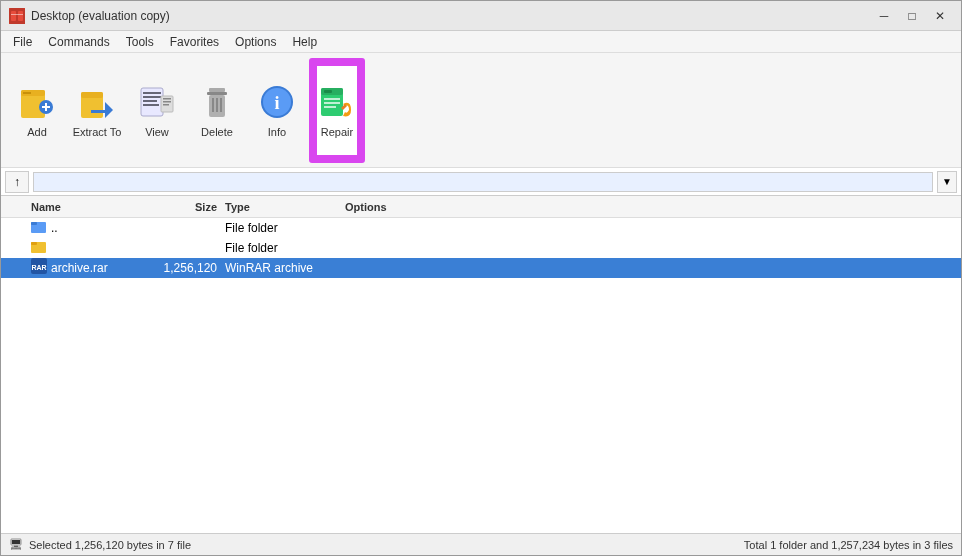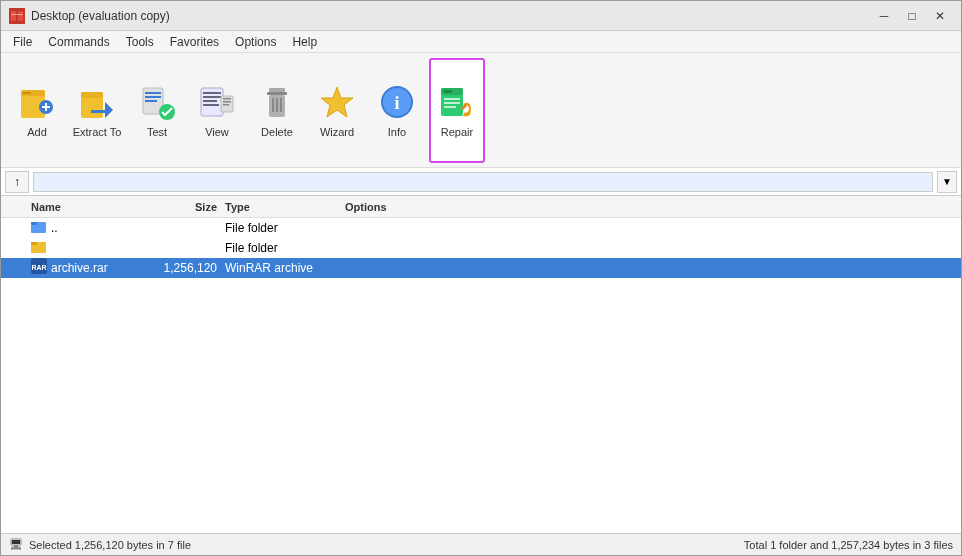--- a/index.html
+++ b/index.html
@@ -100,21 +100,21 @@
       cursor: pointer;
       border: 1px solid transparent;
       background: transparent;
       border-radius: 3px;
       gap: 4px;
       padding: 4px 2px;
       font-size: 11px;
       color: #333;
     }
     .tool-btn.highlighted {
-      border: 2px solid #d946ef;
+      border: 8px solid #d946ef;
       background: #fff;
     }
     .tool-icon {
       width: 40px;
       height: 40px;
       display: flex;
       align-items: center;
       justify-content: center;
     }
 
@@ -277,33 +277,20 @@
         <svg width="40" height="40" viewBox="0 0 40 40">
           <rect x="4" y="10" width="22" height="26" fill="#f0c030" rx="2"></rect>
           <rect x="4" y="10" width="22" height="6" fill="#e8b020" rx="2"></rect>
           <path d="M28 20 L36 28 L28 36 Z" fill="#3a7bd5"></path>
           <rect x="14" y="28" width="14" height="3" fill="#3a7bd5"></rect>
         </svg>
       </div>
       <span>Extract To</span>
     </button>
 
-    <button class="tool-btn">
-      <div class="tool-icon">
-        <svg width="40" height="40" viewBox="0 0 40 40">
-          <rect x="6" y="6" width="20" height="26" fill="#e0e0e0" rx="2" stroke="#bbb" stroke-width="1"></rect>
-          <rect x="8" y="10" width="16" height="2" fill="#3a7bd5"></rect>
-          <rect x="8" y="14" width="16" height="2" fill="#3a7bd5"></rect>
-          <rect x="8" y="18" width="12" height="2" fill="#3a7bd5"></rect>
-          <circle cx="30" cy="30" r="8" fill="#2ecc71"></circle>
-          <path d="M25 30 L28 33 L35 26" stroke="white" stroke-width="2" fill="none"></path>
-        </svg>
-      </div>
-      <span>Test</span>
-    </button>
 
     <button class="tool-btn">
       <div class="tool-icon">
         <svg width="40" height="40" viewBox="0 0 40 40">
           <rect x="4" y="6" width="22" height="28" fill="#e8e8ff" rx="2" stroke="#aac" stroke-width="1"></rect>
           <rect x="6" y="10" width="18" height="2" fill="#667"></rect>
           <rect x="6" y="14" width="18" height="2" fill="#667"></rect>
           <rect x="6" y="18" width="14" height="2" fill="#667"></rect>
           <rect x="6" y="22" width="16" height="2" fill="#667"></rect>
           <rect x="24" y="14" width="12" height="16" fill="#ddd" rx="1" stroke="#bbb"></rect>
@@ -323,28 +310,20 @@
           <rect x="12" y="13" width="16" height="22" fill="#b0b0b0" rx="2"></rect>
           <rect x="15" y="16" width="2" height="14" fill="#888"></rect>
           <rect x="19" y="16" width="2" height="14" fill="#888"></rect>
           <rect x="23" y="16" width="2" height="14" fill="#888"></rect>
         </svg>
       </div>
       <span>Delete</span>
     </button>
 
 
-    <button class="tool-btn">
-      <div class="tool-icon">
-        <svg width="40" height="40" viewBox="0 0 40 40">
-          <polygon points="20,5 24,16 36,16 27,23 30,35 20,28 10,35 13,23 4,16 16,16" fill="#f0c030" stroke="#e0a010" stroke-width="1"></polygon>
-        </svg>
-      </div>
-      <span>Wizard</span>
-    </button>
 
     <button class="tool-btn">
       <div class="tool-icon">
         <svg width="40" height="40" viewBox="0 0 40 40">
           <circle cx="20" cy="20" r="16" fill="#3a7bd5"></circle>
           <circle cx="20" cy="20" r="14" fill="#5a9bf5"></circle>
           <text x="20" y="27" text-anchor="middle" fill="white" font-size="18" font-weight="bold" font-family="serif">i</text>
         </svg>
       </div>
       <span>Info</span>

